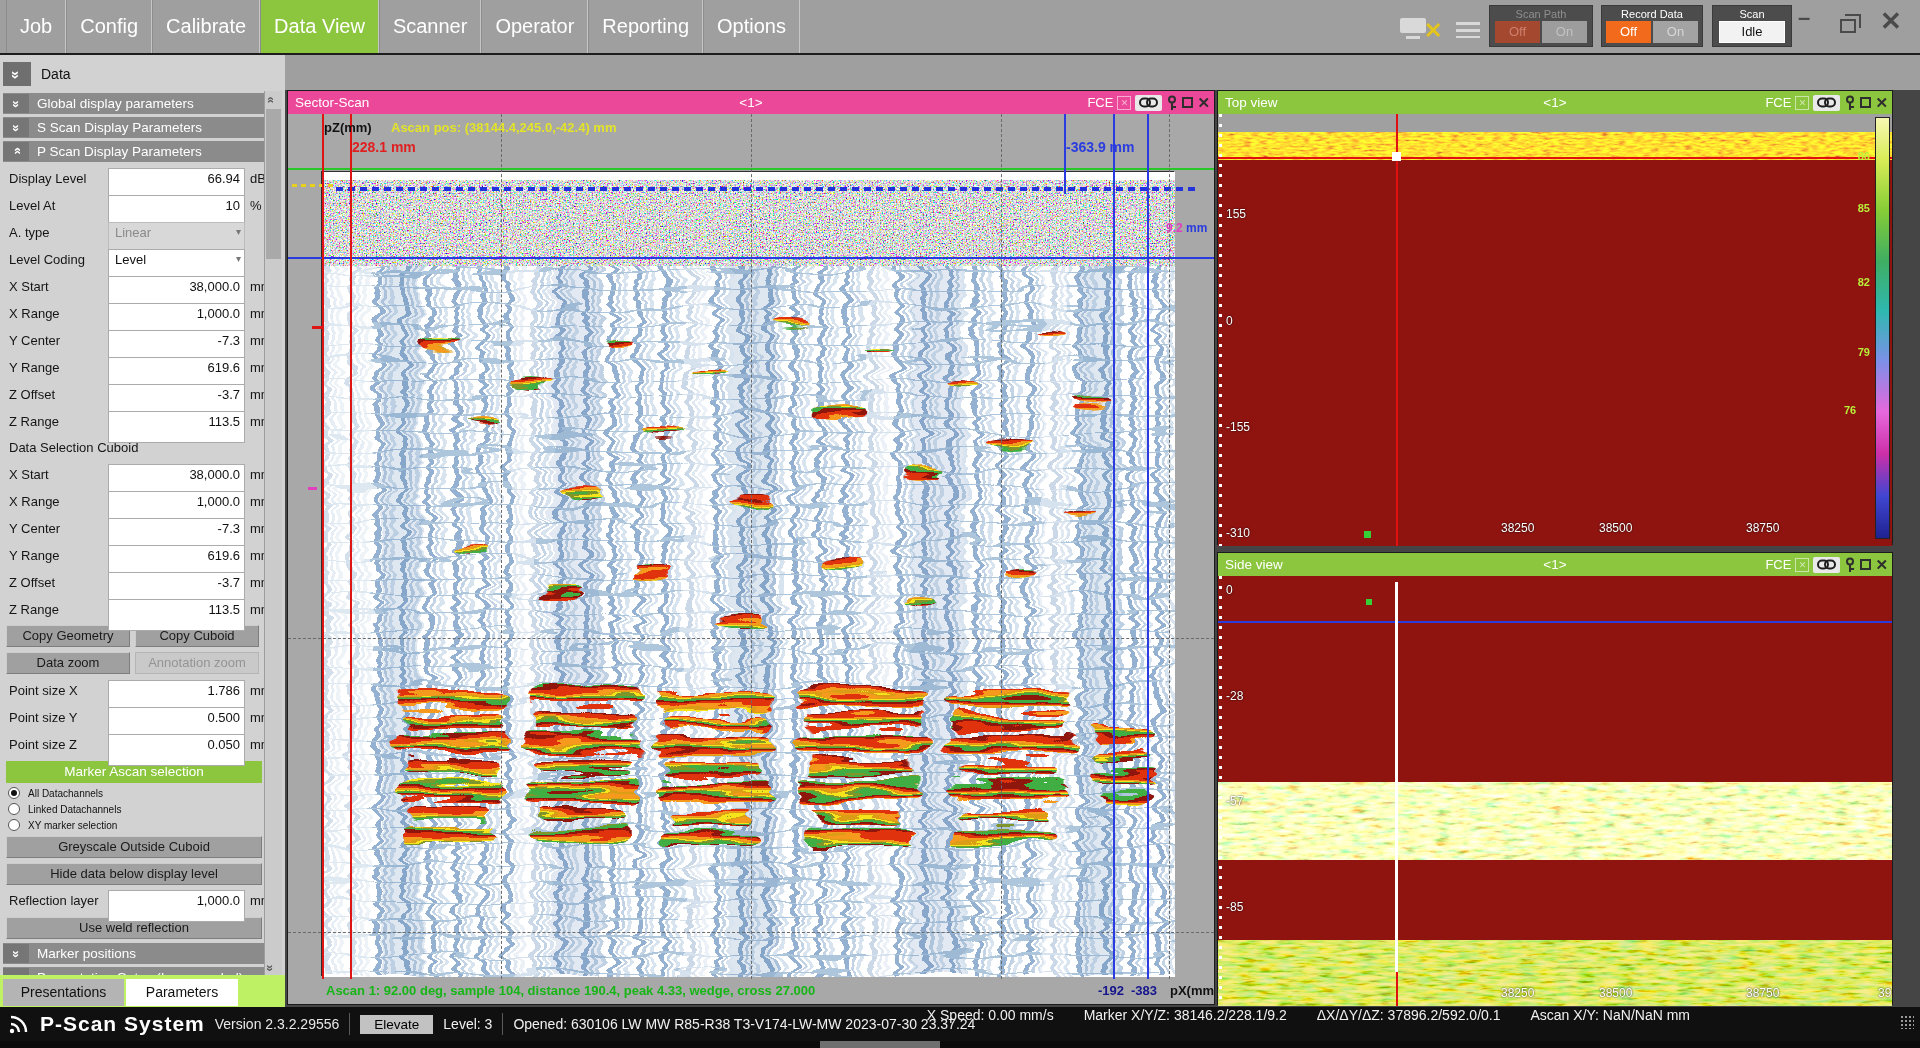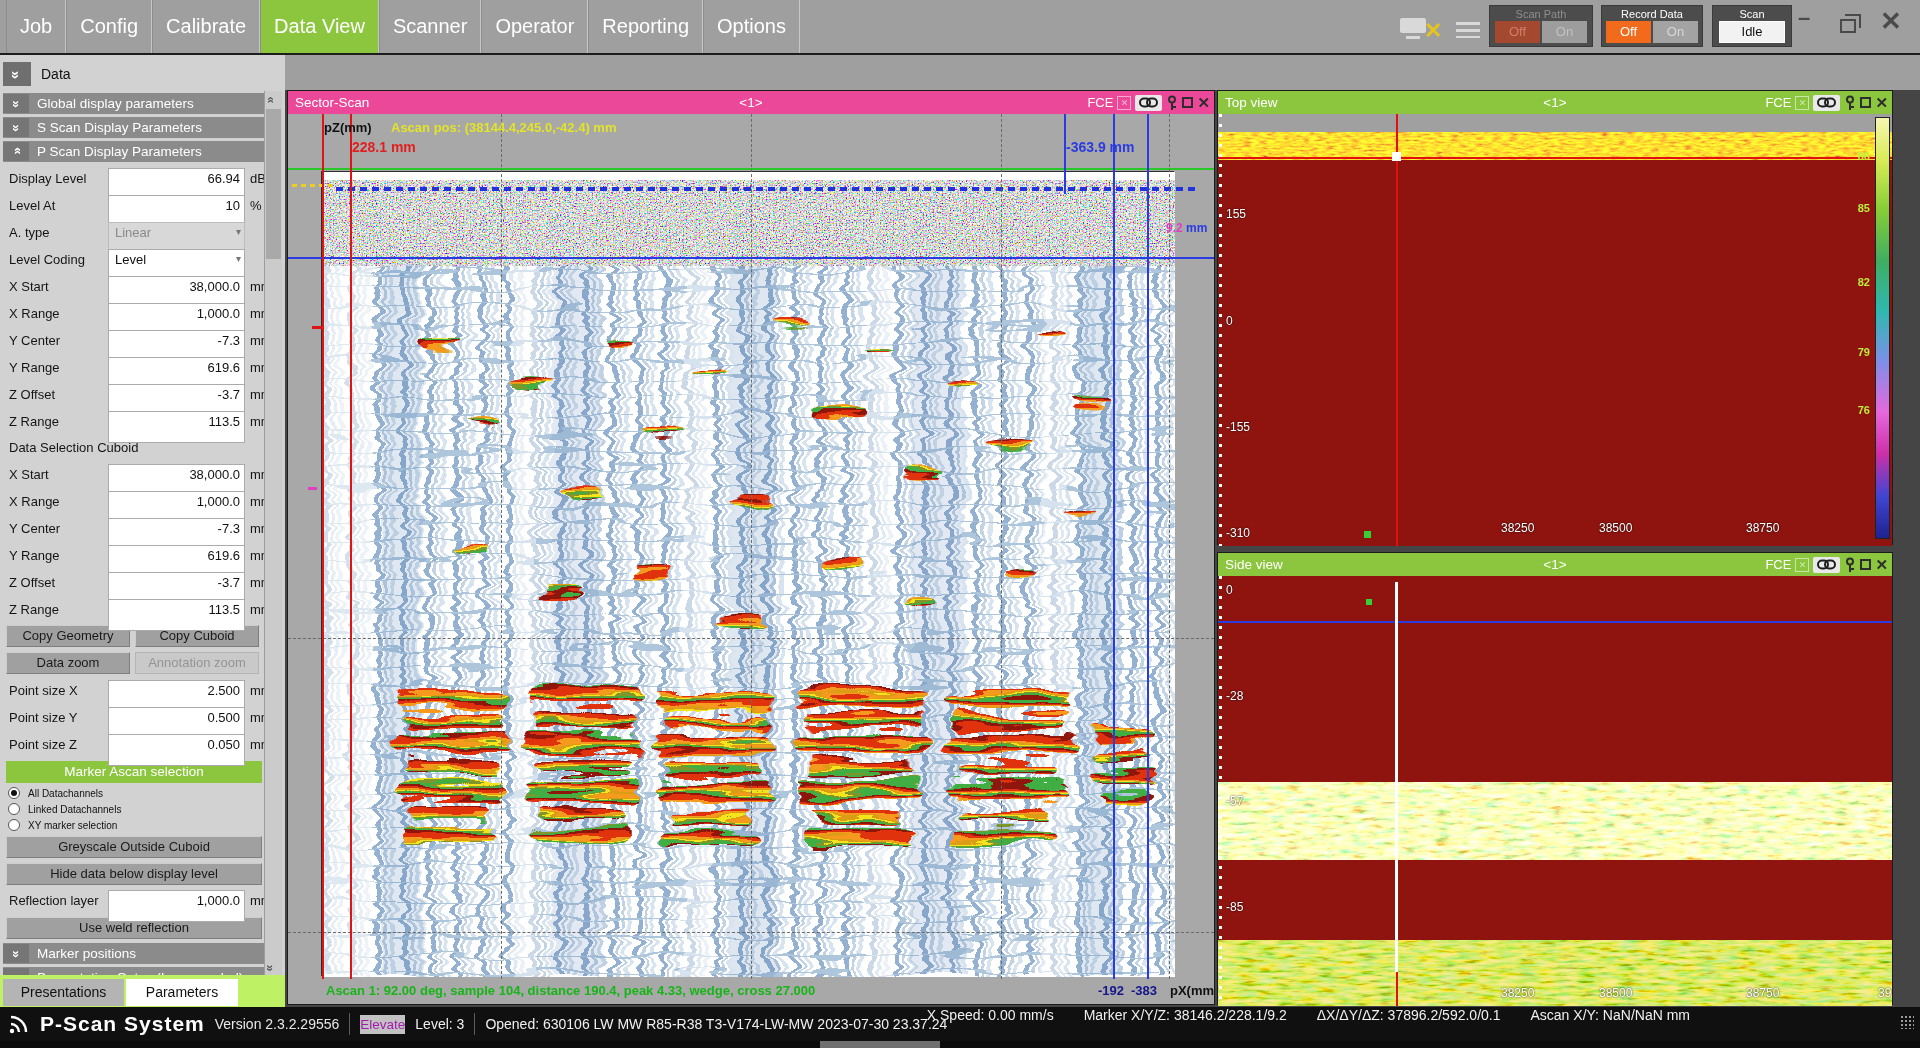--- a/index.html
+++ b/index.html
@@ -109,21 +109,21 @@
   .cblabel{position:absolute;width:40px;text-align:right;color:#b9f03a;font-size:11px;font-weight:bold;left:612px;}
   .greensq{position:absolute;background:#35d035;}
   .whitesq{position:absolute;background:#fff;}
 
   
   .statusbar{position:absolute;left:0;top:1007px;width:1920px;height:34px;background:#101010;color:#f0f0f0;}
   .sb-left{position:absolute;left:8px;top:0;height:34px;display:flex;align-items:center;gap:10px;white-space:nowrap;}
   .product{font-size:21px;font-weight:bold;letter-spacing:1px;color:#fff;}
   .version{font-size:14px;color:#e8e8e8;}
   .sep{width:1px;height:22px;background:#5a5a5a;}
-  .elevate{background:#c2c2c2;color:#a21caf;font-size:13.5px;padding:2px 0;}
+  .elevate{background:#c2c2c2;color:#000000;font-size:13.5px;padding:2px 14px;}
   .sbtxt{font-size:14px;color:#f0f0f0;}
   .sb-right{position:absolute;right:230px;top:0;height:34px;display:flex;gap:30px;white-space:nowrap;}
   .grip{position:absolute;right:6px;top:8px;width:14px;height:14px;
         background-image:radial-gradient(#9a9a9a 1.2px,transparent 1.3px);background-size:4px 4px;}
   .substatus{position:absolute;left:0;top:1041px;width:1920px;height:7px;background:#0b0b0b;}
   .subbox{position:absolute;left:820px;top:0;width:120px;height:7px;background:#6f6f6f;}
   .topstrip{position:absolute;left:285px;top:55px;width:1635px;height:35px;background:#9f9f9f;}
 </style>
 </head>
 <body>
@@ -287,21 +287,21 @@
         <div class="gbtn half">Copy Cuboid</div>
       </div>
       <div class="btnrow">
         <div class="gbtn half">Data zoom</div>
         <div class="gbtn half dis">Annotation zoom</div>
       </div>
 
       <div id="pointsize-rows">
           <div class="prow">
             <span class="plabel">Point size X</span>
-            <div class="pinput"><span>2.500</span></div>
+            <div class="pinput"><span>1.786</span></div>
             <span class="punit">mm</span>
           </div>
           <div class="prow">
             <span class="plabel">Point size Y</span>
             <div class="pinput"><span>0.500</span></div>
             <span class="punit">mm</span>
           </div>
           <div class="prow">
             <span class="plabel">Point size Z</span>
             <div class="pinput"><span>0.050</span></div>
@@ -581,21 +581,21 @@
           <span class="maplabel" style="left: 381px; top: 407px;">38500</span>
           <span class="maplabel" style="left: 528px; top: 407px;">38750</span>
         </div>
       <div class="greensq" style="left:146px;top:417px;width:7px;height:7px;"></div>
       <div class="cb"></div>
       <div id="cb-labels">
           <span class="cblabel" style="top: 36px;">86</span>
           <span class="cblabel" style="top: 88px;">85</span>
           <span class="cblabel" style="top: 162px;">82</span>
           <span class="cblabel" style="top: 232px;">79</span>
-          <span class="cblabel" style="top: 290px;">76</span>
+          <span class="cblabel" style="top: 290px; text-align: center;">76</span>
         </div>
     </div>
   </div>
 
   <div class="panel" style="left:1217px;top:552px;width:676px;height:453px;">
     <div class="ptitle green">
       <span class="tname">Side view</span>
       <span class="ttag">&lt;1&gt;</span>
       <span class="fce">
         <span class="fcetext">FCE</span>

